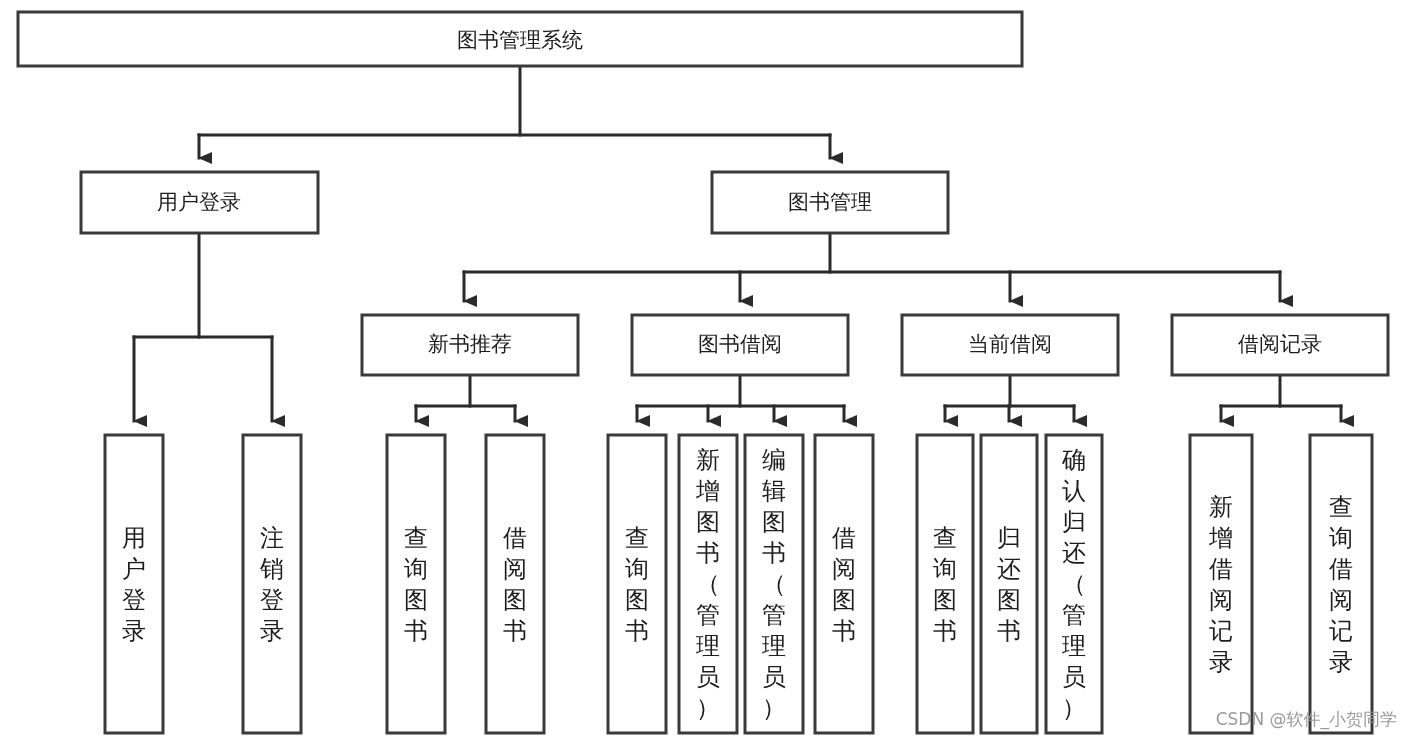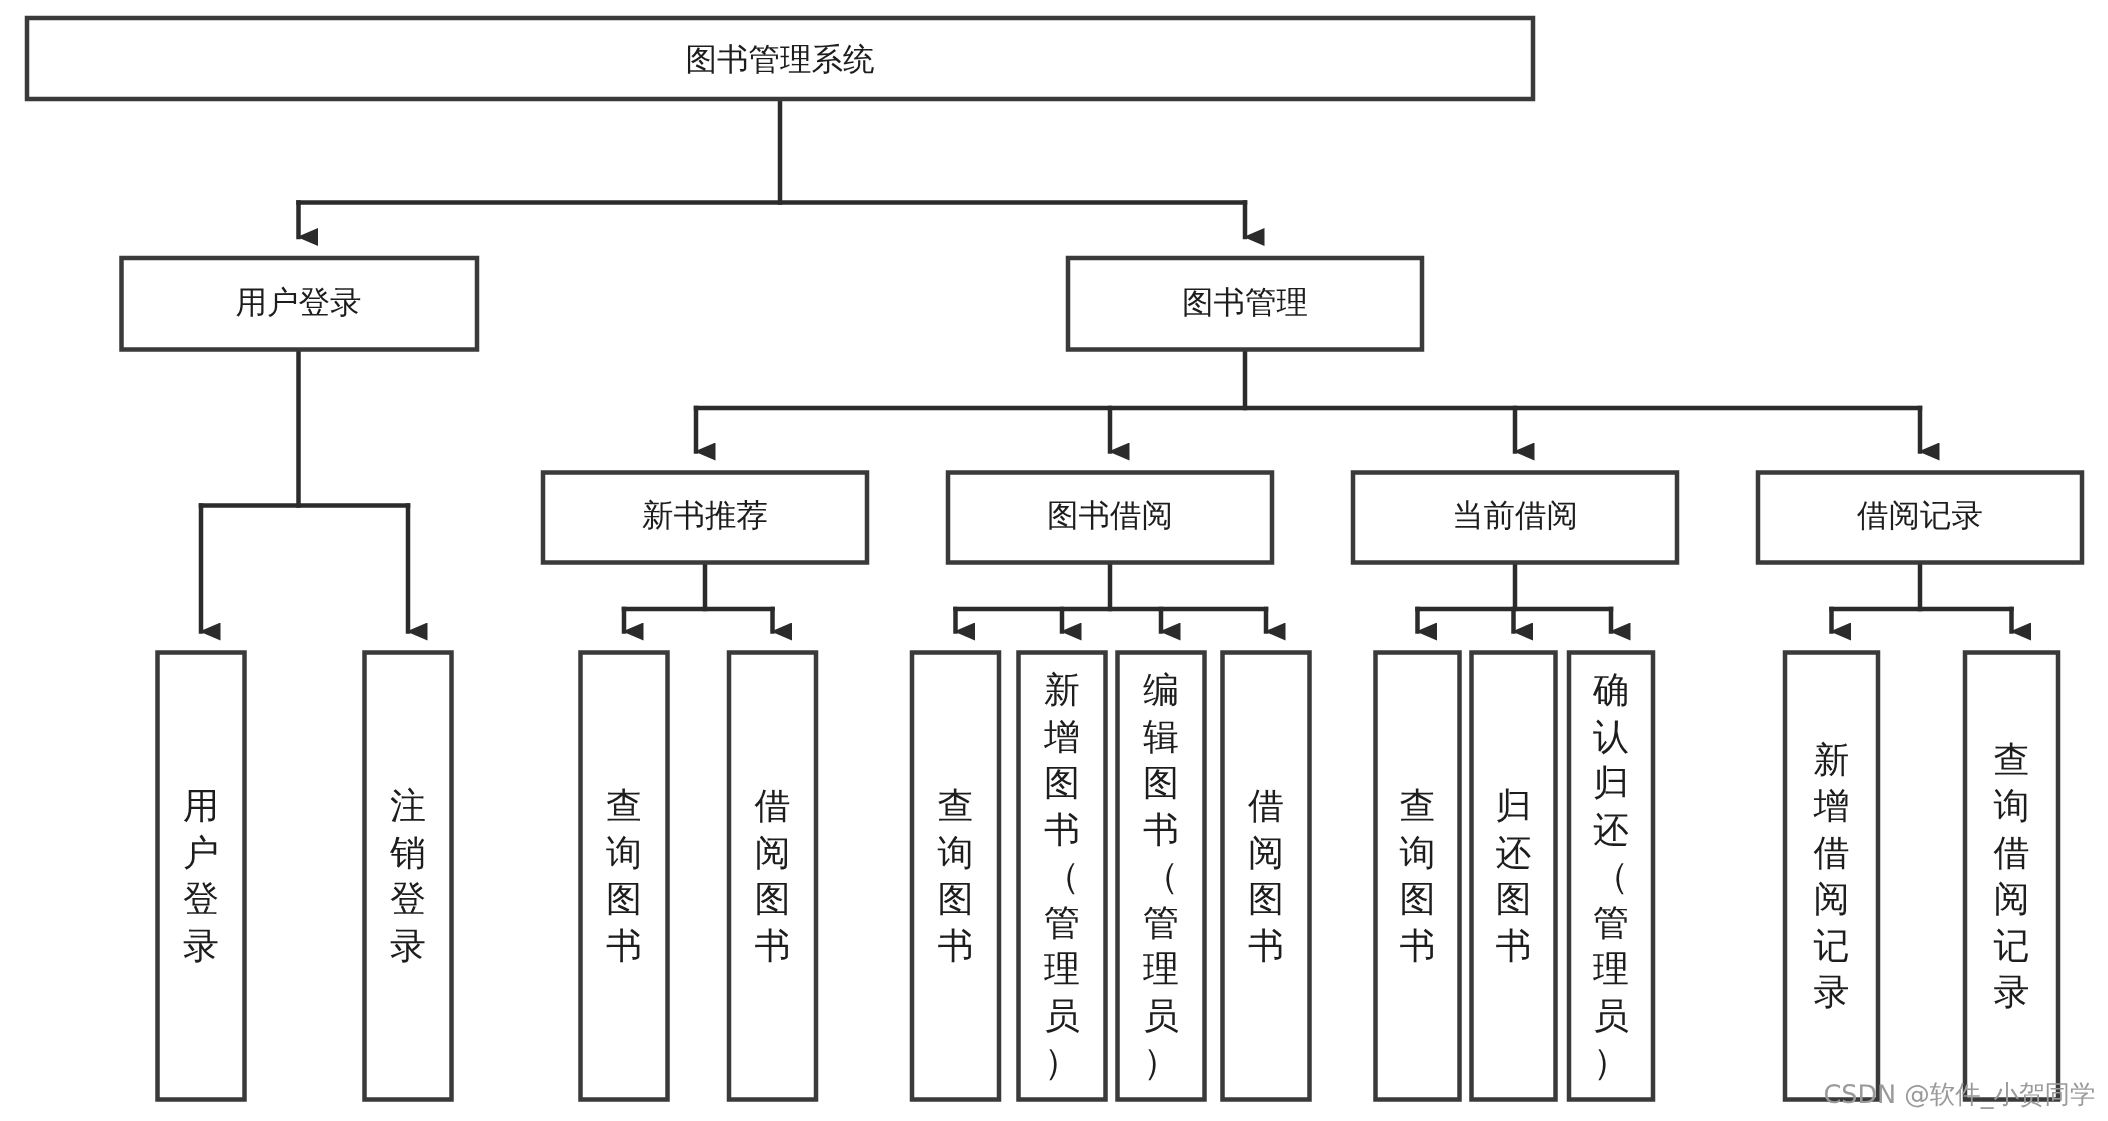--- a/index.html
+++ b/index.html
@@ -48,21 +48,21 @@
     font-family: "DejaVu Sans", "Liberation Sans", sans-serif;
     text-anchor: middle;
     dominant-baseline: middle;
   }
   .label-h {
     font-size: 21px;
   }
   .watermark {
     position: absolute;
     right: 8px;
-    bottom: 6px;
+    bottom: 16px;
     font-family: "DejaVu Sans", "Liberation Sans", sans-serif;
     font-size: 17px;
     color: #9a9a9a;
     white-space: nowrap;
     pointer-events: none;
     user-select: none;
   }
 </style>
 </head>
 <body>

